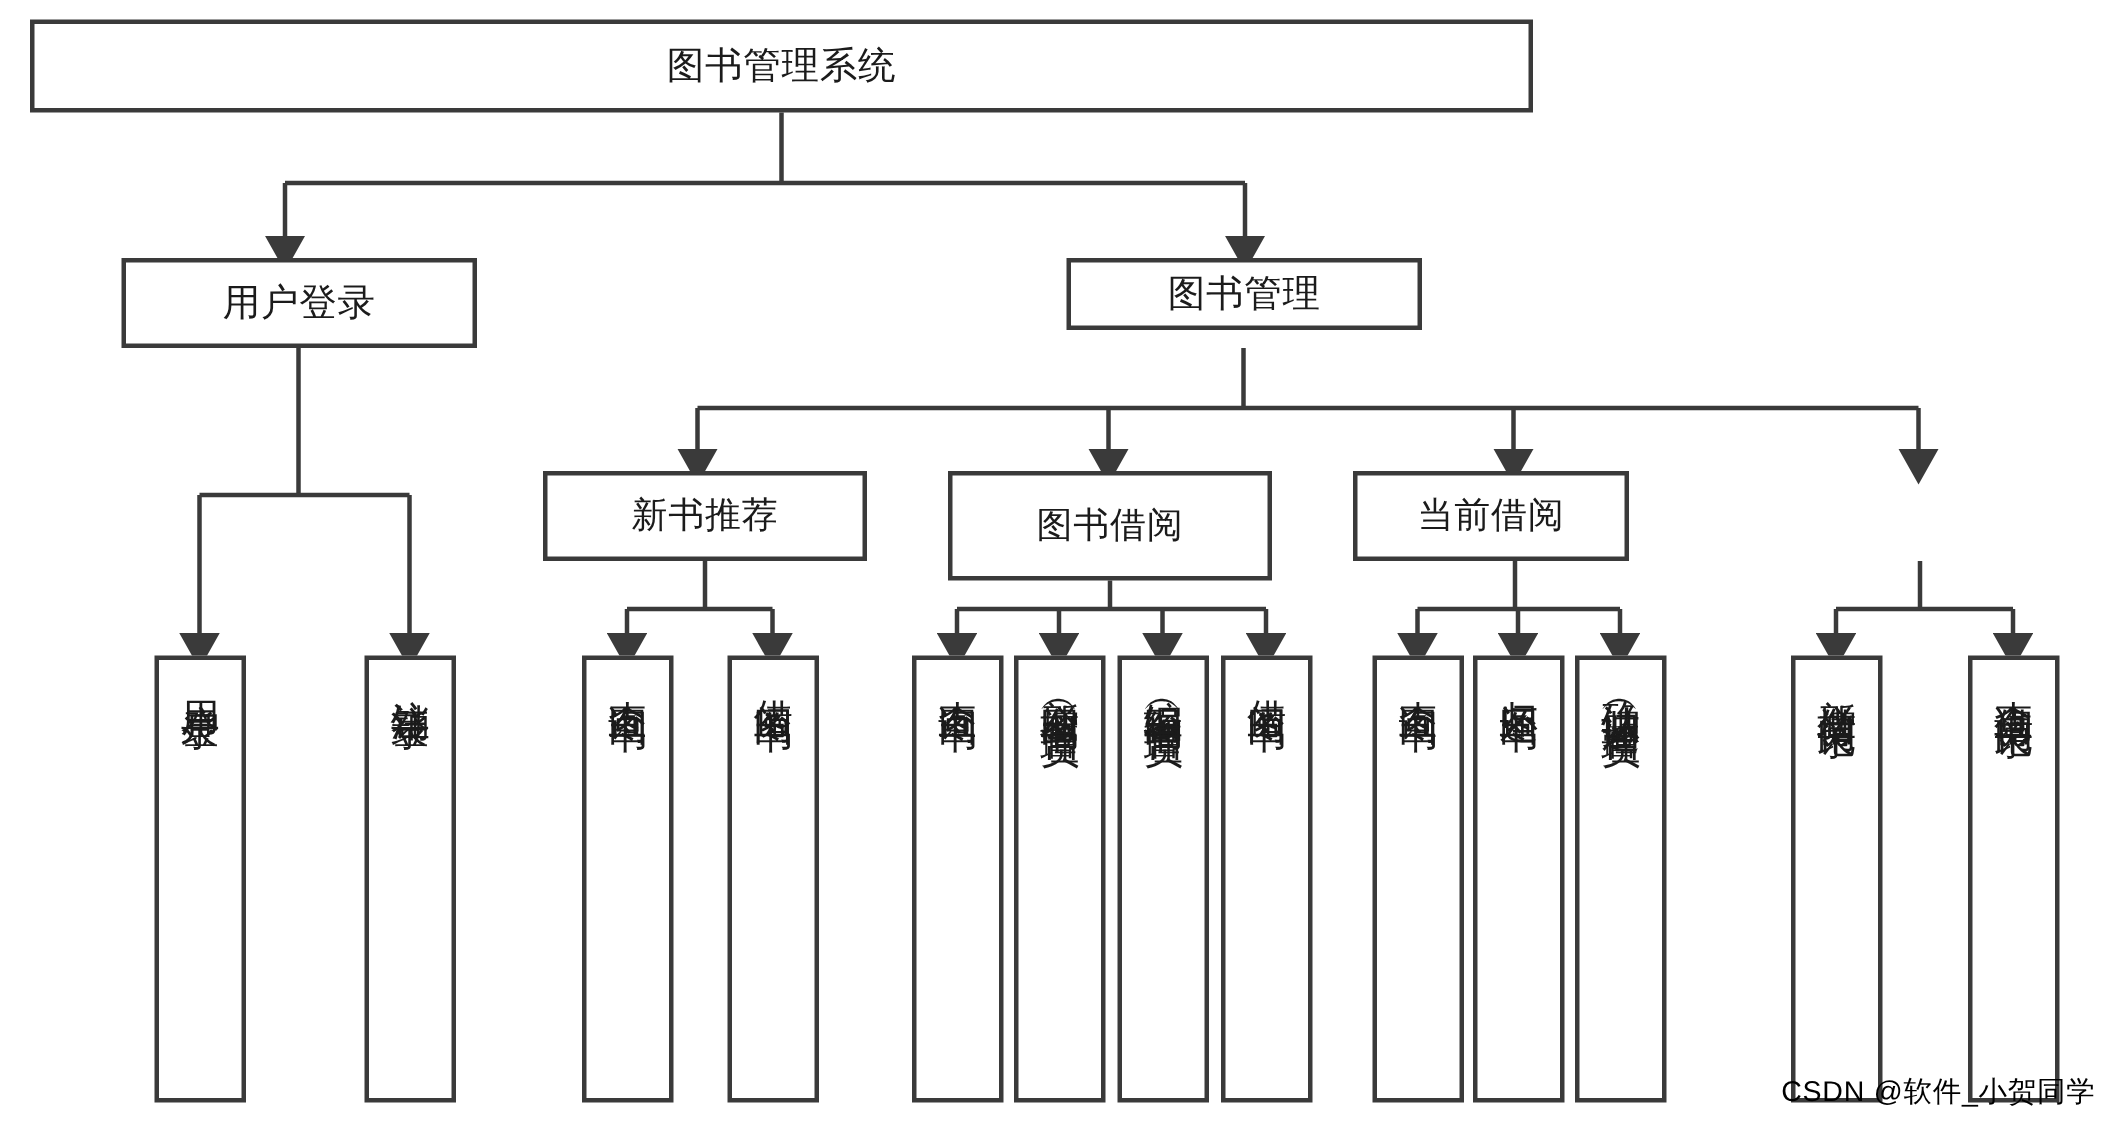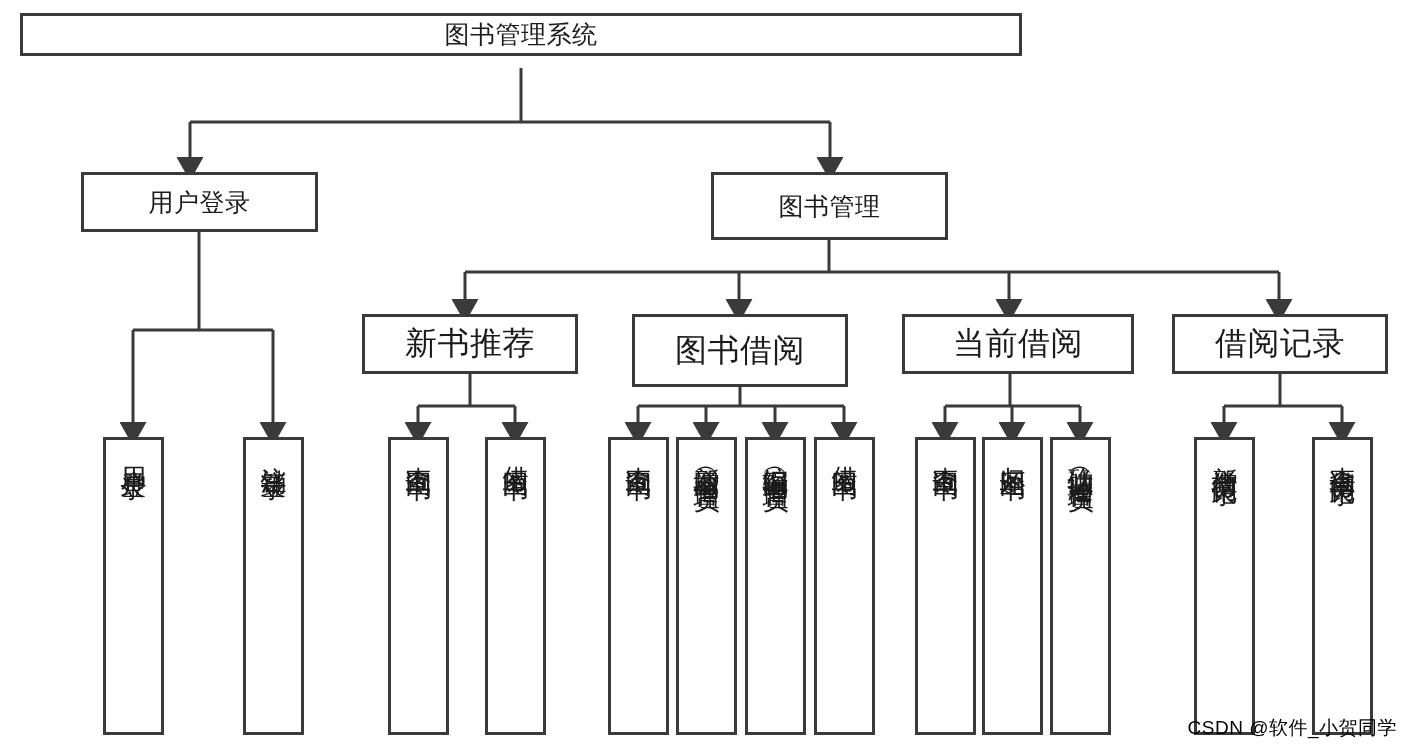--- a/index.html
+++ b/index.html
@@ -22,21 +22,21 @@
     justify-content:center;
   }
   .node .label{
     text-align:center;
     line-height:1.05;
     letter-spacing:0.5px;
     color:#1b1b1b;
   }
   .node.root .label{font-size:25px;}
   .node.level1 .label{font-size:25px;}
-  .node.level2 .label{font-size:32px;}
+  .node.level2 .label{font-size:24px;}
   .node.leaf{align-items:flex-start;padding-top:6px;}
   .node.leaf .label{
     writing-mode:vertical-rl;
     text-orientation:upright;
     font-size:26px;
     line-height:1.12;
     letter-spacing:3px;
     white-space:nowrap;
     margin:0 auto;
   }
@@ -104,42 +104,39 @@
       <path d="M1012,406 L1012,425" marker-end="url(#arrow)"></path>
       <path d="M1080,406 L1080,425" marker-end="url(#arrow)"></path>
 
       <path d="M1280,374 L1280,406"></path>
       <path d="M1224,406 L1342,406"></path>
       <path d="M1224,406 L1224,425" marker-end="url(#arrow)"></path>
       <path d="M1342,406 L1342,425" marker-end="url(#arrow)"></path>
     </g>
   </svg>
 
-  <div class="node root" style="left:20px;top:13px;width:1002px;height:43px;">
+  <div class="node root" style="left:20px;top:13px;width:1002px;height:62px;">
     <span class="label">图书管理系统</span>
   </div>
 
   <div class="node level1" style="left:81px;top:172px;width:237px;height:60px;">
     <span class="label">用户登录</span>
   </div>
-  <div class="node level1" style="left:711px;top:172px;width:237px;height:68px;">
+  <div class="node level1" style="left:711px;top:172px;width:237px;height:48px;">
     <span class="label">图书管理</span>
   </div>
 
   <div class="node level2" style="left:362px;top:314px;width:216px;height:60px;">
     <span class="label">新书推荐</span>
   </div>
   <div class="node level2" style="left:632px;top:314px;width:216px;height:73px;">
     <span class="label">图书借阅</span>
   </div>
-  <div class="node level2" style="left:902px;top:314px;width:232px;height:60px;">
+  <div class="node level2" style="left:902px;top:314px;width:184px;height:60px;">
     <span class="label">当前借阅</span>
-  </div>
-  <div class="node level2" style="left:1172px;top:314px;width:216px;height:60px;">
-    <span class="label">借阅记录</span>
   </div>
 
   <div class="node leaf" style="left:103px;top:437px;width:61px;height:298px;">
     <span class="label">用户登录</span>
   </div>
   <div class="node leaf" style="left:243px;top:437px;width:61px;height:298px;">
     <span class="label">注销登录</span>
   </div>
 
   <div class="node leaf" style="left:388px;top:437px;width:61px;height:298px;">

